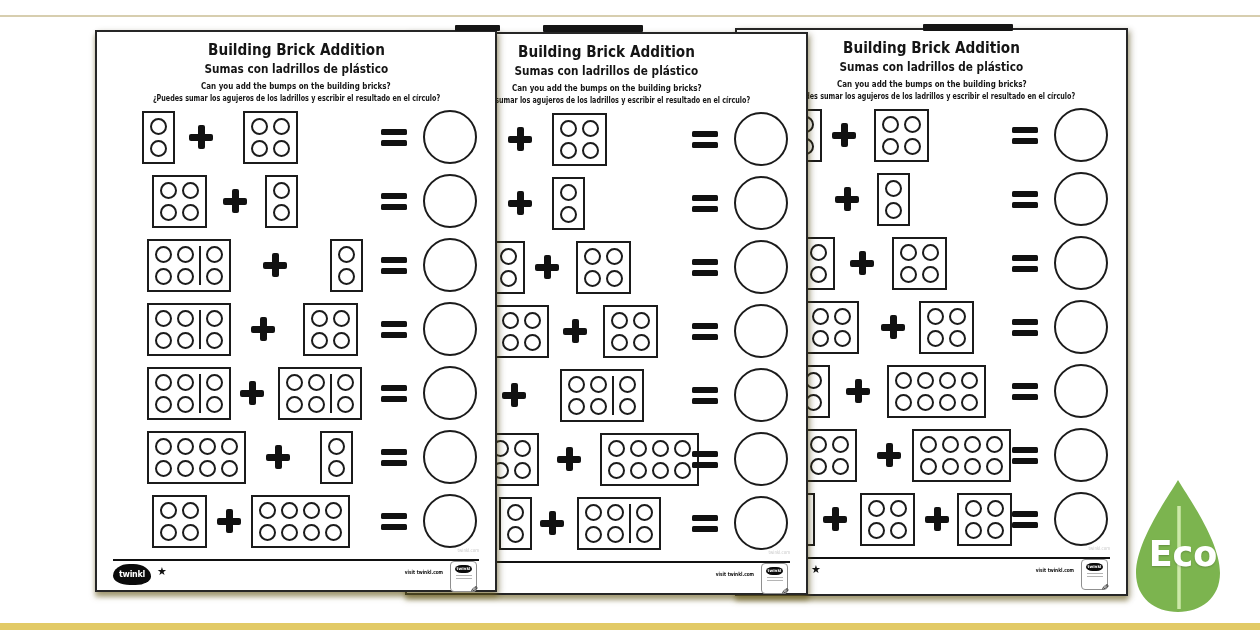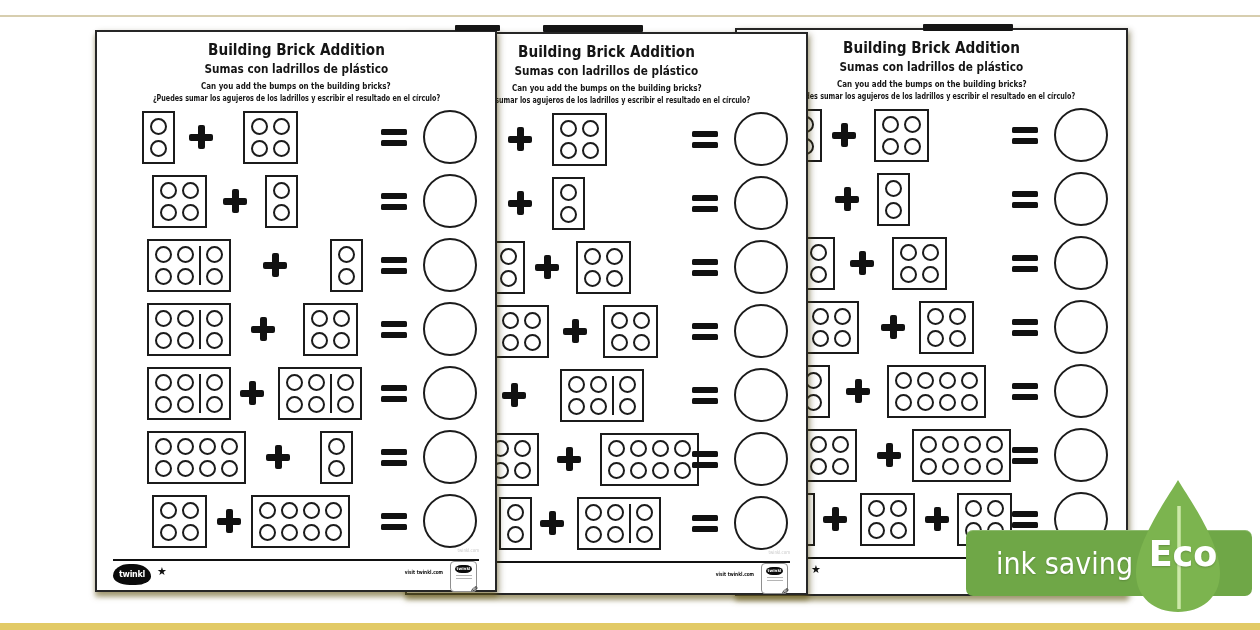--- a/index.html
+++ b/index.html
@@ -689,21 +689,18 @@
           <div class="f-badge-line"></div>
           <div class="f-badge-pencil">✎</div>
         </div>
       </div>
     </div>
 
   <div class="peek-strip" style="left:455px;top:25px;width:45px;height:6px;z-index:35;"></div>
   <div class="peek-strip" style="left:543px;top:25px;width:100px;z-index:25;"></div>
   <div class="peek-strip" style="left:923px;top:24px;width:90px;z-index:15;"></div>
 
-  <div class="eco-banner" style="background: rgb(111, 167, 71);">
-    <span class="eco-banner-text">ink saving</span>
-  </div>
   <svg class="eco-leaf" width="100" height="142" viewBox="0 0 100 142">
     <path d="M50 4 C62 24 92 66 92 97 C92 122 73 136 50 136 C27 136 8 122 8 97 C8 66 38 24 50 4 Z" fill="#7cb44f"></path>
     <line x1="51" y1="30" x2="51" y2="133" stroke="#cde8a9" stroke-width="3.5"></line>
   </svg>
   <div class="eco-label">Eco</div>
 </div>
 
 </body></html>

